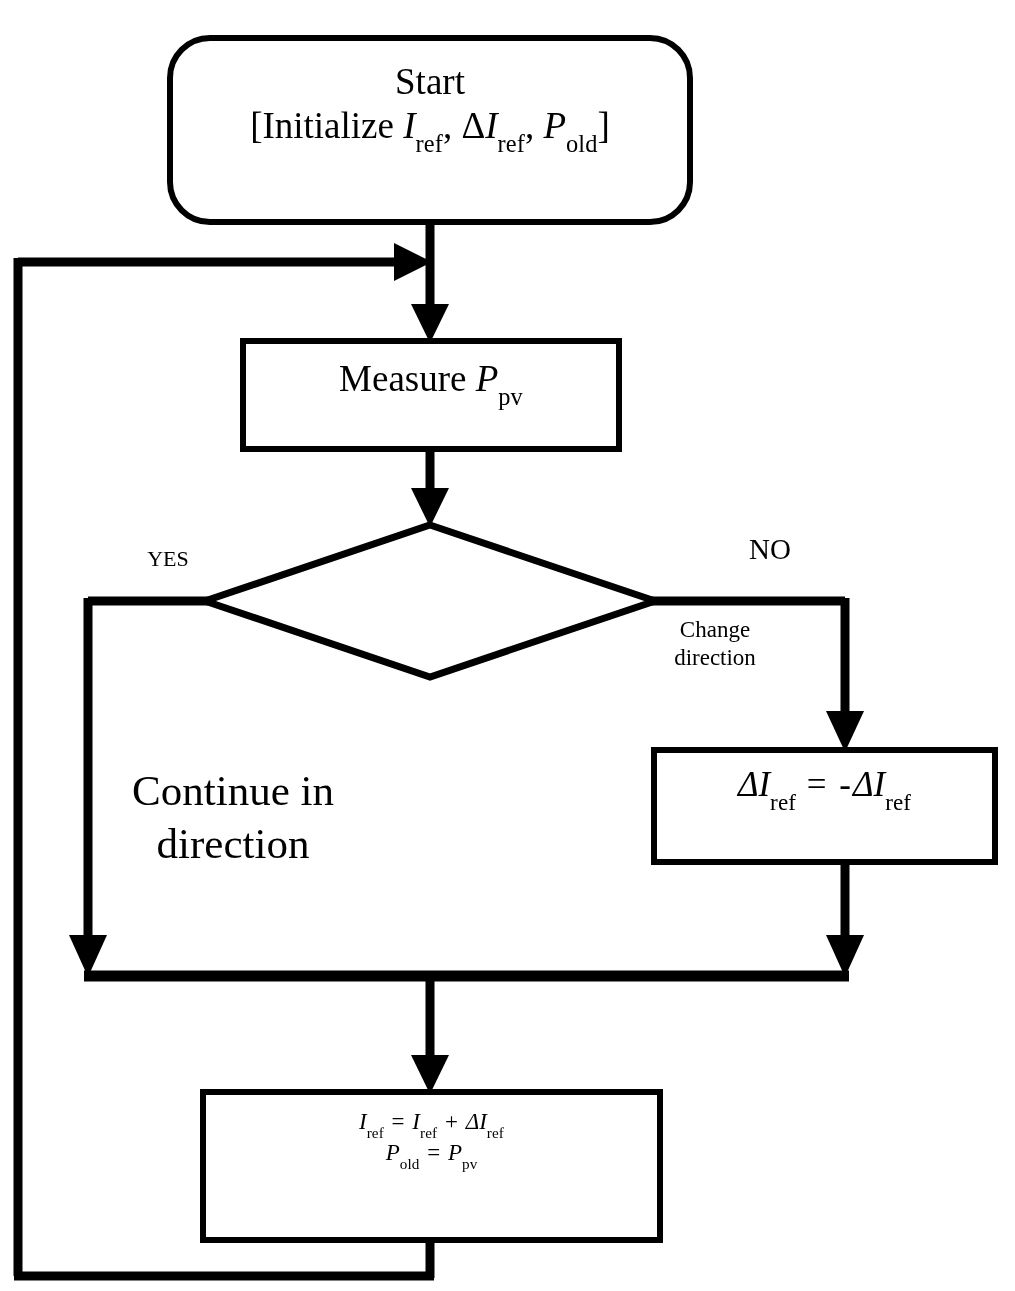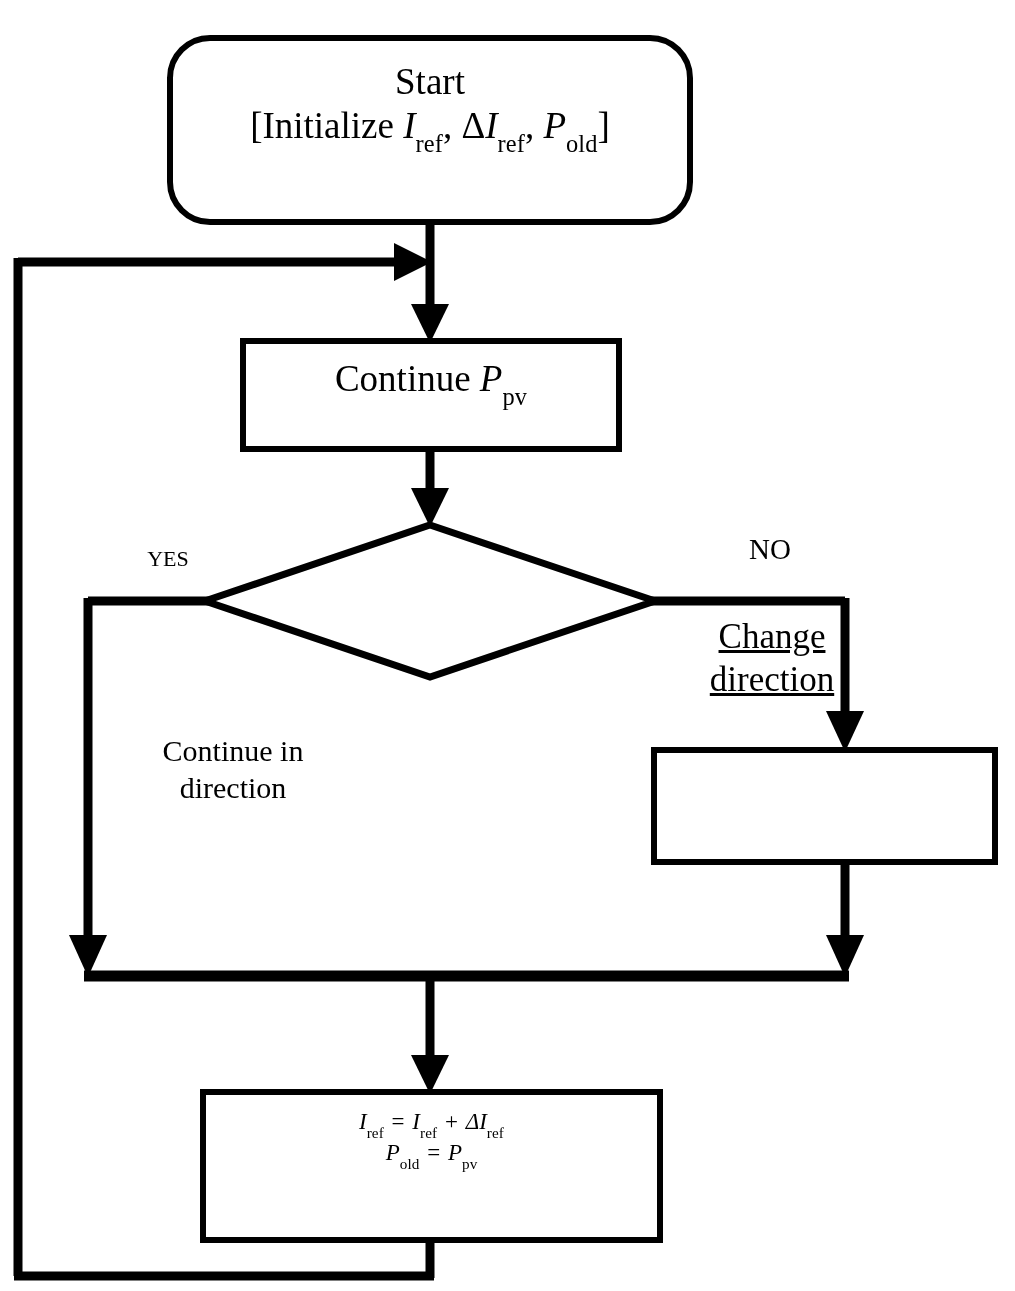--- a/index.html
+++ b/index.html
@@ -59,39 +59,38 @@
     width: 112px;
     font-size: 22px;
   }
   .t-no {
     left: 722px;
     top: 532px;
     width: 96px;
     font-size: 29px;
   }
   .t-change {
-    left: 677px;
+    left: 620px;
     top: 616px;
     width: 190px;
-    font-size: 35px;
+    font-size: 23px;
     line-height: 1.22;
     white-space: normal;
-    text-decoration: underline;
   }
   .t-deltabox {
     left: 654px;
     top: 764px;
     width: 341px;
     font-size: 35px;
   }
   .t-continue {
     left: 122px;
-    top: 732px;
+    top: 764px;
     width: 222px;
-    font-size: 30px;
+    font-size: 43px;
     line-height: 1.24;
     white-space: normal;
     text-align: center;
   }
   .t-bottom {
     left: 203px;
     top: 1108px;
     width: 457px;
     font-size: 23px;
     line-height: 1.22;
@@ -156,36 +155,39 @@
 
     <line x1="430" y1="1240" x2="430" y2="1278" stroke="#000000" stroke-width="9"></line>
   </svg>
 
   <div class="node-text t-start">
     <span class="mrow">Start</span>
     <span class="mrow"><span>[Initialize </span><span class="var">I</span><span class="sub">ref</span><span>, Δ</span><span class="var">I</span><span class="sub">ref</span><span>, </span><span class="var">P</span><span class="sub">old</span><span>]</span></span>
   </div>
 
   <div class="node-text t-measure">
-    <span>Continue </span><span class="var">P</span><span class="sub">pv</span>
+    <span>Measure </span><span class="var">P</span><span class="sub">pv</span>
   </div>
 
 
   <div class="node-text t-yes">YES</div>
   <div class="node-text t-no">NO</div>
 
   <div class="node-text t-change">
     <span class="mrow">Change</span>
     <span class="mrow">direction</span>
   </div>
 
   <div class="node-text t-continue">
     <span class="mrow">Continue in</span>
     <span class="mrow">direction</span>
   </div>
 
+  <div class="node-text t-deltabox">
+    <span class="var">Δ</span><span class="var">I</span><span class="sub">ref</span><span class="op"> = </span><span class="op">-</span><span class="var">Δ</span><span class="var">I</span><span class="sub">ref</span>
+  </div>
 
   <div class="node-text t-bottom">
     <span class="mrow"><span class="var">I</span><span class="sub">ref</span><span class="op"> = </span><span class="var">I</span><span class="sub">ref</span><span class="op"> + </span><span class="var">Δ</span><span class="var">I</span><span class="sub">ref</span></span>
     <span class="mrow"><span class="var">P</span><span class="sub">old</span><span class="op"> = </span><span class="var">P</span><span class="sub">pv</span></span>
   </div>
 
 </div>
 
 </body></html>

